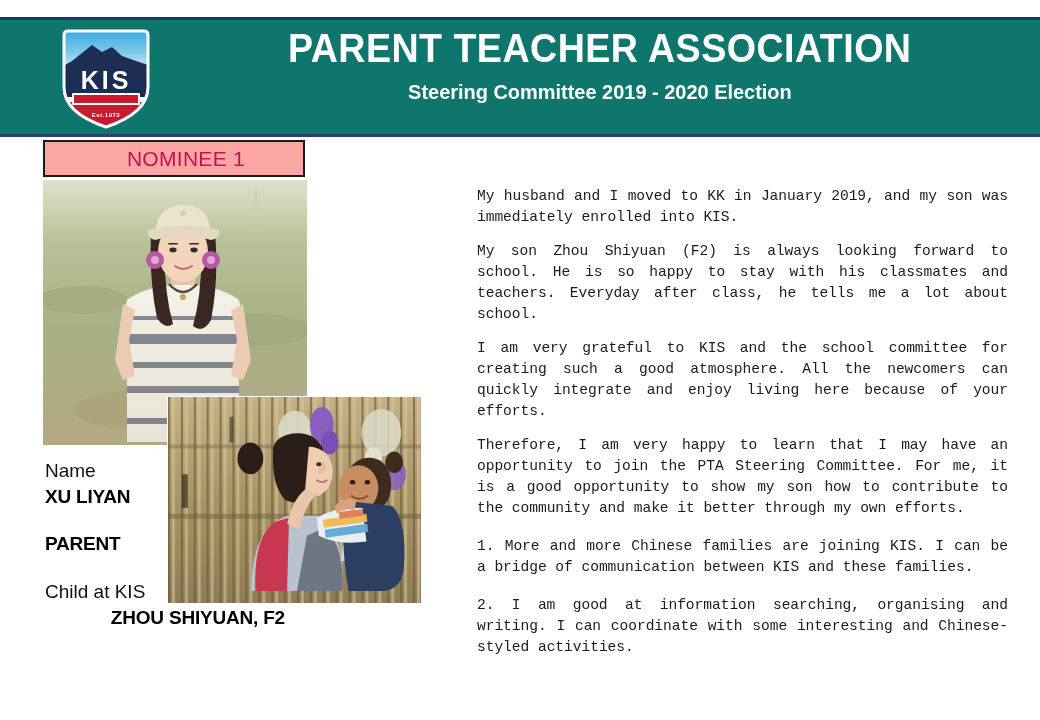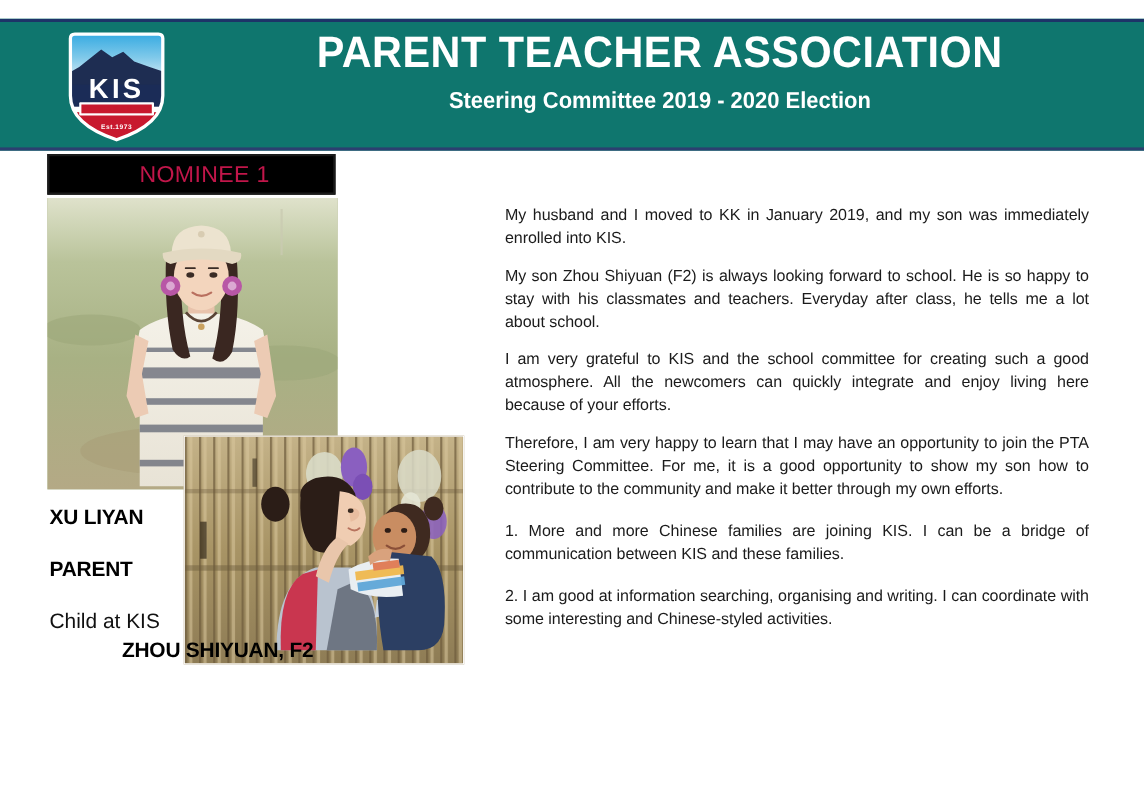--- a/index.html
+++ b/index.html
@@ -76,21 +76,21 @@
   }
 
   
   .nominee-box {
     position: absolute;
     left: 43px;
     top: 140px;
     width: 262px;
     height: 37px;
     border: 2px solid #1a1a1a;
-    background: #000000;
+    background: #fca5a5;
     display: flex;
     align-items: center;
     justify-content: center;
     box-sizing: border-box;
     padding-left: 24px;
   }
   .nominee-label {
     color: #c1164a;
     font-size: 21px;
     font-weight: normal;
@@ -140,23 +140,24 @@
     font-weight: bold;
     line-height: 1.35;
     margin: 0 0 22px 0;
     letter-spacing: -0.2px;
   }
   .info-value.last { margin-bottom: 4px; text-align: right; }
 
   
   .statement {
     position: absolute;
-    left: 459px;
+    left: 477px;
     top: 186px;
     width: 531px;
+    font-family: Liberation Mono, monospace;
   }
   .statement p {
     margin: 0 0 13px 0;
     font-size: 14.6px;
     line-height: 1.44;
     color: #1b1b1b;
     text-align: justify;
     text-justify: inter-word;
     letter-spacing: -0.05px;
   }
@@ -334,20 +335,21 @@
     <g opacity="0.95">
       <path d="M156 124 L200 118 L201 126 L157 132 Z" fill="#f0b94e"></path>
       <path d="M158 134 L201 128 L202 136 L159 142 Z" fill="#5fa7d8"></path>
       <path d="M172 116 L196 113 L197 120 L173 123 Z" fill="#e07a52"></path>
     </g>
     <path d="M168 110 Q178 100 190 104 L188 114 Q176 112 170 118 Z" fill="#d9a27d"></path>
   </svg>
 </div>
 
 <div class="info">
+  <p class="info-label">Name</p>
   <p class="info-value">XU LIYAN</p>
 
   <p class="info-value">PARENT</p>
 
   <p class="info-label">Child at KIS</p>
   <p class="info-value last">ZHOU SHIYUAN, F2</p>
 </div>
 
 <div class="statement">
   <p>My husband and I moved to KK in January 2019, and my son was immediately enrolled into KIS.</p>

